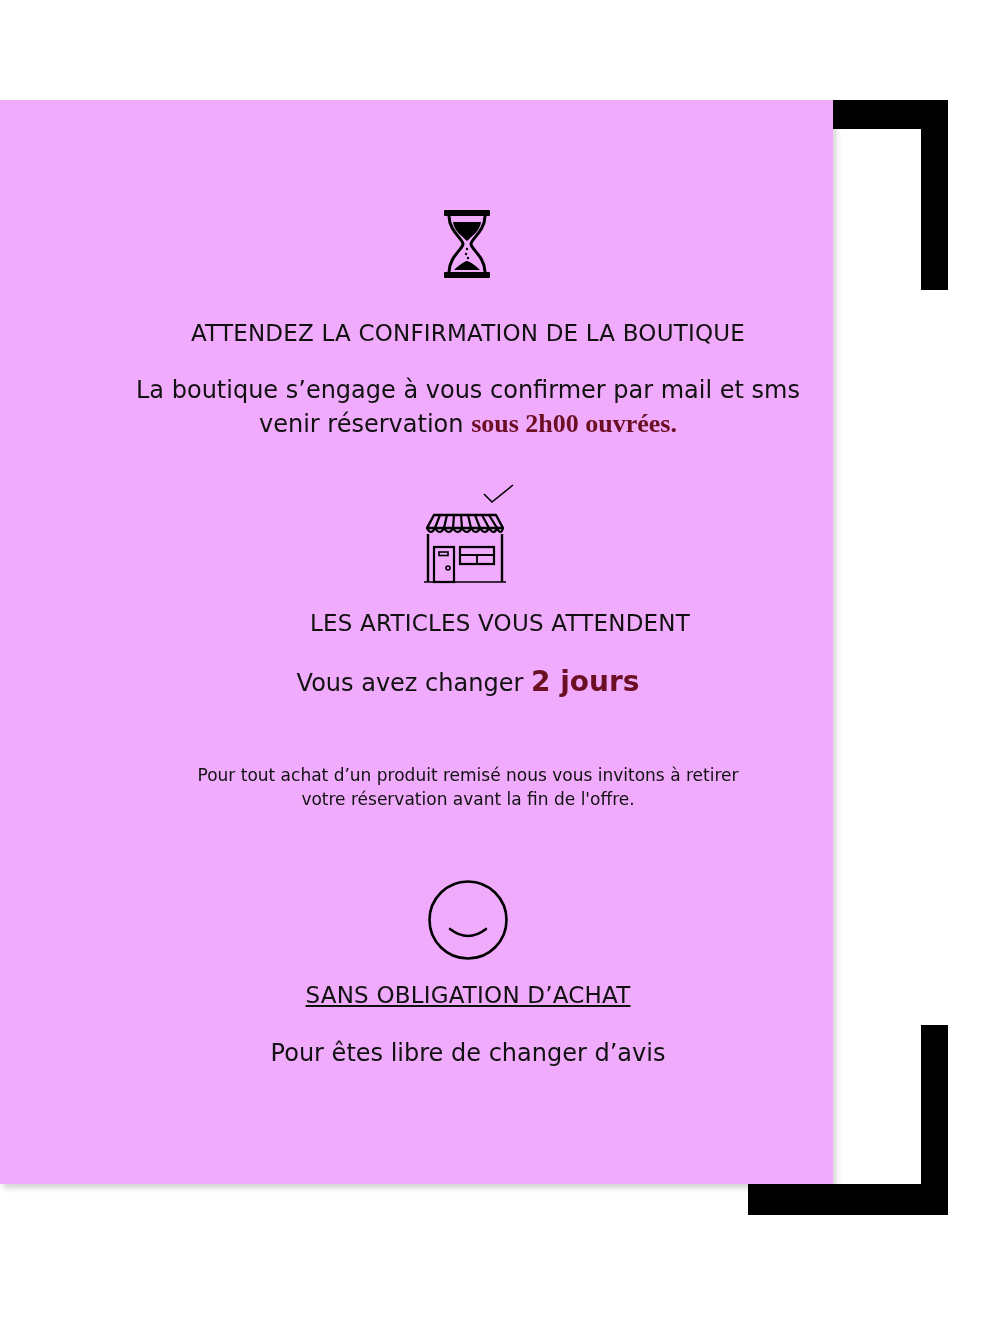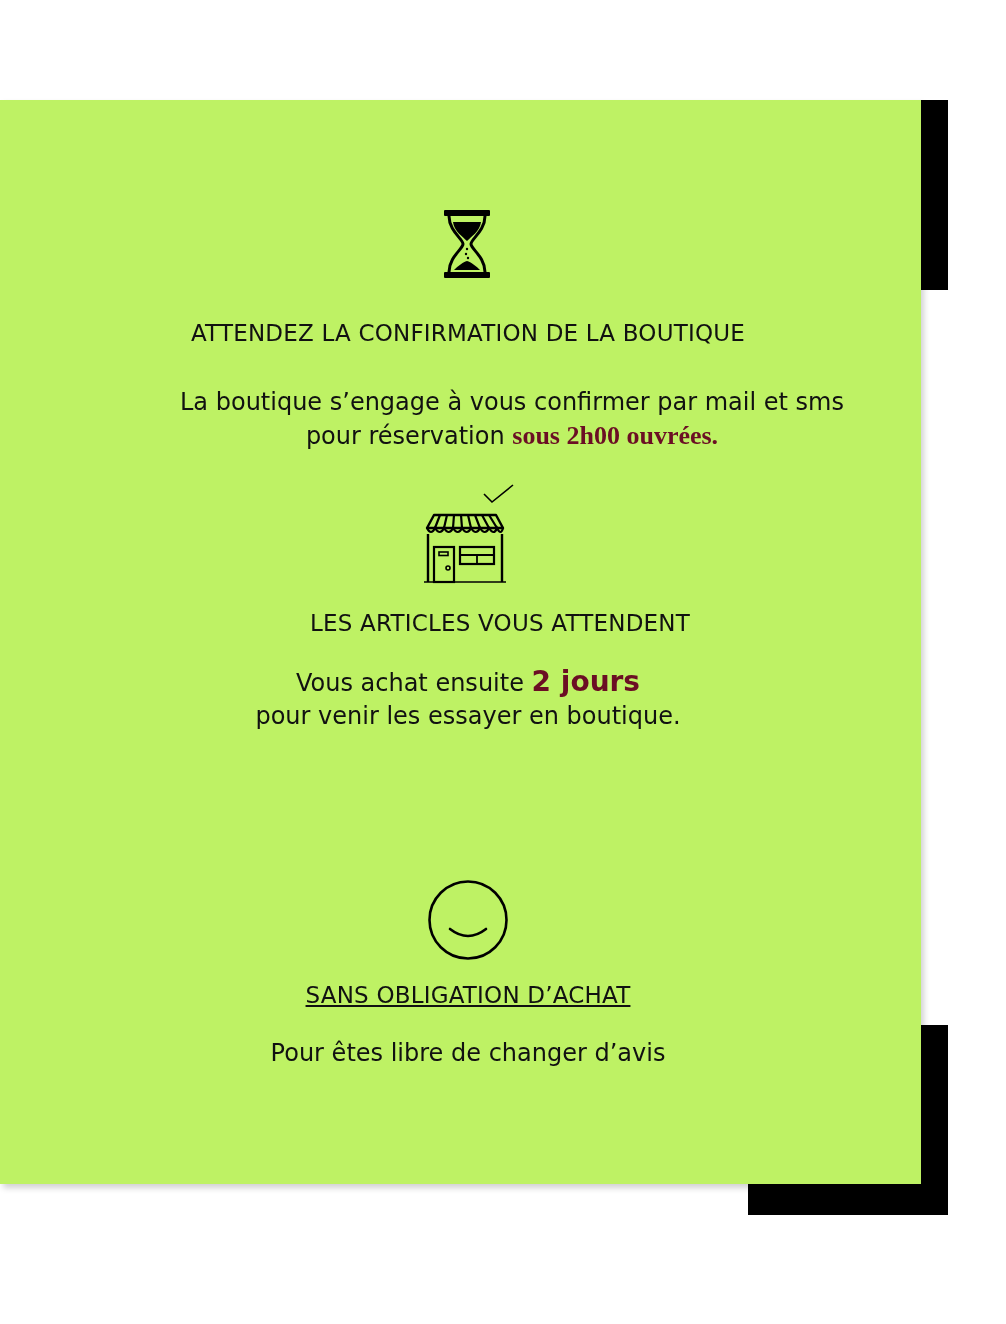--- a/index.html
+++ b/index.html
@@ -16,23 +16,23 @@
       color: #111111;
     }
     .bracket {
       position: absolute;
       background: #000000;
     }
     .card {
       position: absolute;
       left: 0;
       top: 100px;
-      width: 921px;
+      width: 833px;
       height: 1084px;
-      background: #bef264;
+      background: #f0abfc;
       box-shadow: 3px 4px 6px rgba(0,0,0,0.18);
       z-index: 2;
     }
     .icon {
       position: absolute;
       display: block;
     }
     .title {
       position: absolute;
       left: 0;
@@ -86,23 +86,23 @@
     <path d="M42 7 C42 22, 28 30, 28 35 C28 40, 42 48, 42 63" fill="none" stroke="#000" stroke-width="3"></path>
     <path d="M10 13 L38 13 C37 22, 28 28, 24 32 C20 28, 11 22, 10 13 Z" fill="#000"></path>
     <circle cx="24" cy="40" r="1.2" fill="#000"></circle>
     <circle cx="23" cy="45" r="1.2" fill="#000"></circle>
     <circle cx="25" cy="49" r="1.2" fill="#000"></circle>
     <path d="M11 61 L37 61 C33 57, 28 53, 24 52 C20 53, 15 57, 11 61 Z" fill="#000"></path>
   </svg>
 
   <h2 class="title" style="top:220px;">ATTENDEZ LA CONFIRMATION DE LA BOUTIQUE</h2>
 
-  <p class="body-text" style="top:286px;padding-left:44px;">
+  <p class="body-text" style="top:274px;">
     <span>La boutique s’engage à vous confirmer par mail et sms</span><br>
-    <span>pour réservation </span><span class="accent" style="color:#6b0f24;font-family:Liberation Serif, serif;">sous 2h00 ouvrées.</span>
+    <span>venir réservation </span><span class="accent" style="color:#6b0f24;font-family:Liberation Serif, serif;">sous 2h00 ouvrées.</span>
   </p>
 
   <svg class="icon" style="left:420px; top:384px;" width="96" height="100" viewBox="0 0 96 100">
 
     <path d="M64 10 L72 18 L93 1" fill="none" stroke="#000" stroke-width="1.6"></path>
 
     <path d="M14 31 L76 31 L83 44 L7 44 Z" fill="none" stroke="#000" stroke-width="2.4" stroke-linejoin="round"></path>
 
     <path d="M20 31 L15 44 M27 31 L24 44 M34 31 L33 44 M41 31 L42 44 M48 31 L51 44 M55 31 L60 44 M62 31 L69 44 M69 31 L77 44" stroke="#000" stroke-width="2.2"></path>
 
@@ -117,24 +117,27 @@
     <circle cx="28" cy="84" r="2" fill="none" stroke="#000" stroke-width="1.6"></circle>
 
     <rect x="40" y="63" width="34" height="17" fill="none" stroke="#000" stroke-width="2.2"></rect>
     <line x1="40" y1="71" x2="74" y2="71" stroke="#000" stroke-width="1.8"></line>
     <line x1="57" y1="71" x2="57" y2="80" stroke="#000" stroke-width="1.8"></line>
   </svg>
 
   <h2 class="title" style="top:510px;margin-left:32px;">LES ARTICLES VOUS ATTENDENT</h2>
 
   <p class="body-text" style="top:565px;">
-    <span>Vous achat ensuite </span><span class="accent" style="color:#6b0f24; font-size:28px;text-align:center;">2 jours</span><br>
-    <span>pour venir les essayer en boutique.</span>
+    <span>Vous avez changer </span><span class="accent" style="color:#6b0f24; font-size:28px;text-align:center;">2 jours</span><br>
   </p>
 
+  <p class="small-text" style="top:663px;">
+    <span>Pour tout achat d’un produit remisé nous vous invitons à retirer</span><br>
+    <span>votre réservation avant la fin de l'offre.</span>
+  </p>
 
   <svg class="icon" style="left:427px; top:779px;" width="82" height="82" viewBox="0 0 82 82">
     <circle cx="41" cy="41" r="38.5" fill="none" stroke="#000" stroke-width="2.6"></circle>
     <path d="M23 50 Q41 64 59 50" fill="none" stroke="#000" stroke-width="2.6" stroke-linecap="round"></path>
   </svg>
 
   <h2 class="title" style="top:882px;text-decoration:underline;">SANS OBLIGATION D’ACHAT</h2>
 
   <p class="body-text" style="top:937px;">
     <span>Pour êtes libre de changer d’avis</span><br>

